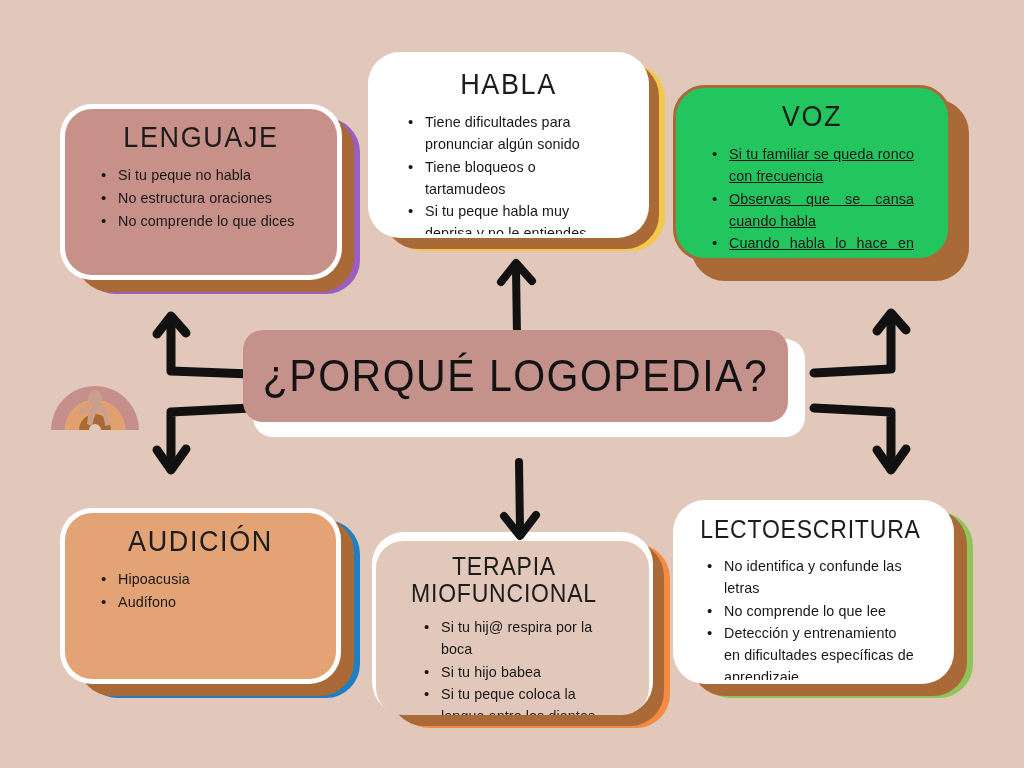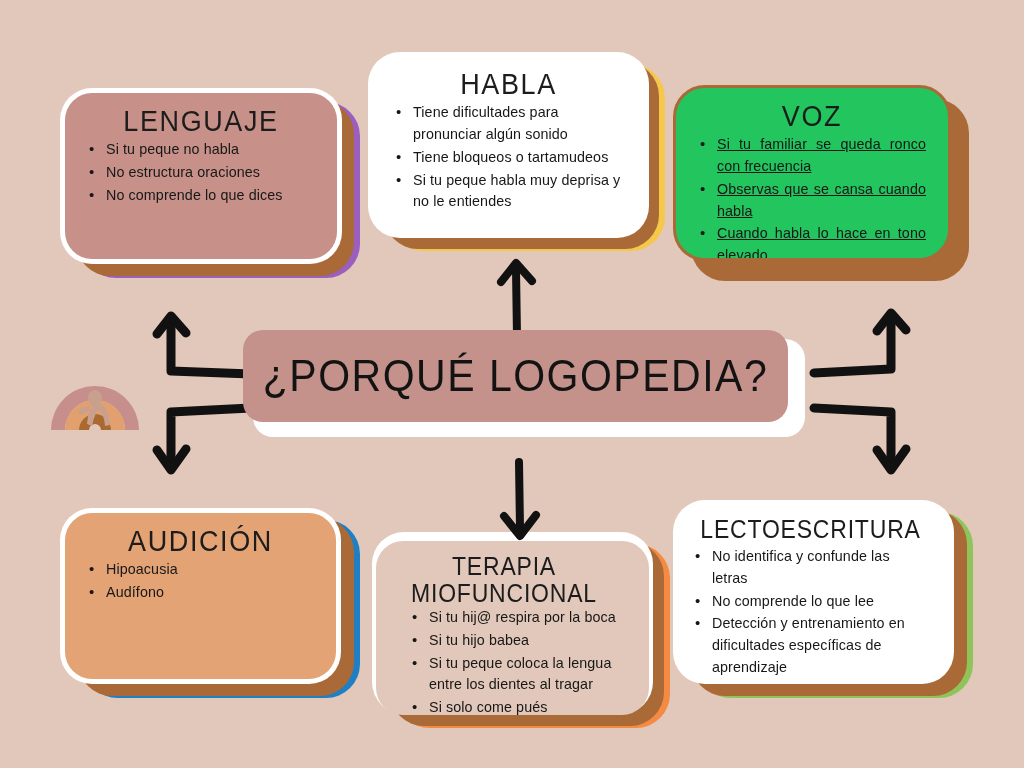--- a/index.html
+++ b/index.html
@@ -69,21 +69,21 @@
     transform: scaleY(1.12);
     transform-origin: center top;
   }
   .card-title.small {
     font-size: 23px;
     letter-spacing: 0.8px;
   }
 
   ul.bullets {
     list-style: none;
-    margin: 4px;
+    margin: 16px;
     padding: 0;
   }
   ul.bullets li {
     position: relative;
     padding-left: 19px;
     font-size: 14.3px;
     line-height: 1.52;
     color: #171717;
     margin-bottom: 1px;
     letter-spacing: 0.1px;
@@ -156,21 +156,21 @@
     <svg width="100" height="92" viewBox="0 0 100 92">
       <path d="M6 88 A44 44 0 0 1 94 88 L80 88 A30 30 0 0 0 20 88 Z" fill="#c68f8b"></path>
       <path d="M20 88 A30 30 0 0 1 80 88 L66 88 A16 16 0 0 0 34 88 Z" fill="#e2a06f"></path>
       <path d="M34 88 A16 16 0 0 1 66 88 L56 88 A6 6 0 0 0 44 88 Z" fill="#a9692f"></path>
       <ellipse cx="50" cy="56" rx="7" ry="8" fill="#c9a08d"></ellipse>
       <path d="M50 62 q-7 5 -8 20 l5 2 q3 -14 7 -16 q5 4 6 16 l5 -1 q-2 -17 -9 -21 z" fill="#c9a08d"></path>
       <path d="M44 64 q-9 1 -11 6 l3 3 q4 -4 9 -4 z" fill="#c9a08d"></path>
     </svg>
   </div>
 
-  <div class="card" id="card-lenguaje" style="left:60px; top:88px; width:300px; height:219px;">
+  <div class="card" id="card-lenguaje" style="left:60px; top:104px; width:300px; height:219px;">
     <div class="accent" style="left:22px; top:14px; width:278px; height:176px; background:#9b5fc0;"></div>
     <div class="shadow" style="left:16px; top:12px; width:278px; height:176px;"></div>
     <div class="outline" style="left:0px; top:0px; width:282px; height:176px;"></div>
     <div class="panel" style="left:5px; top:5px; width:272px; height:166px; background:#c7918a;">
       <div class="card-title">LENGUAJE</div>
       <ul class="bullets">
         <li>Si tu peque no habla</li>
         <li>No estructura oraciones</li>
         <li>No comprende lo que dices</li>
       </ul>

